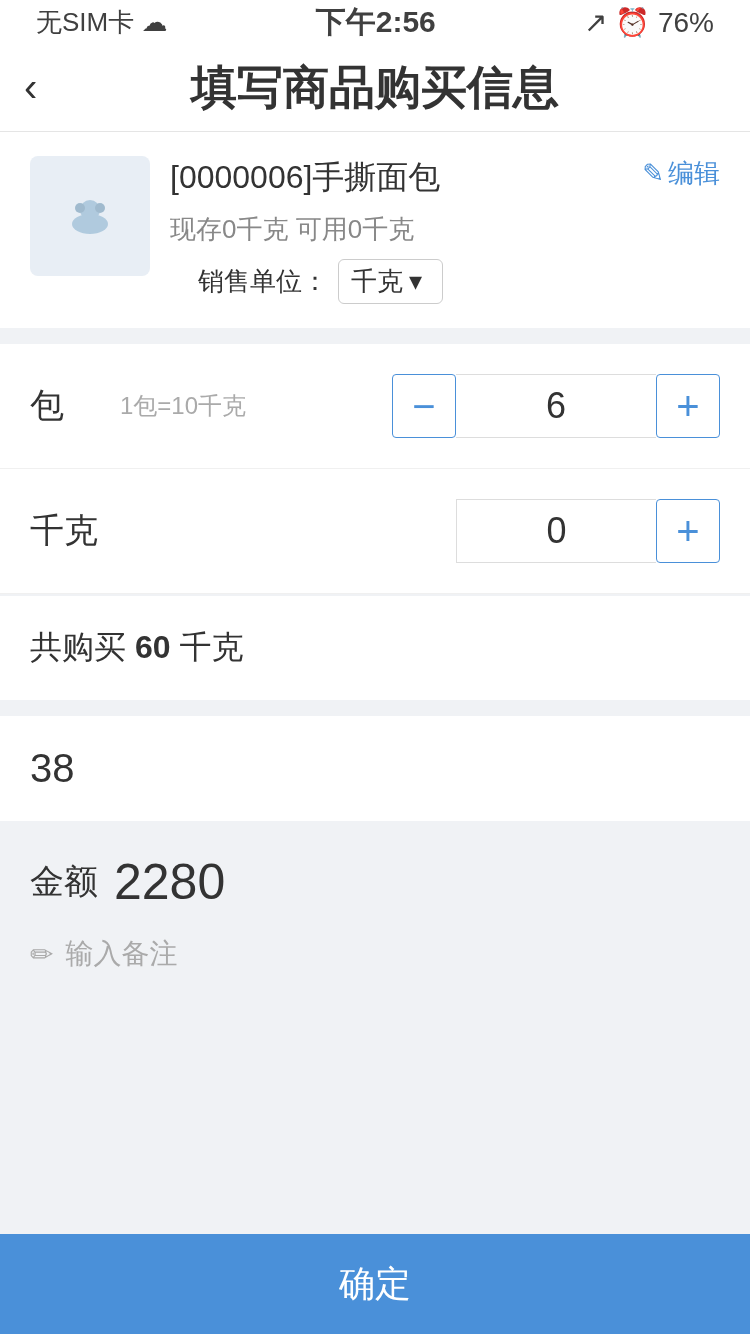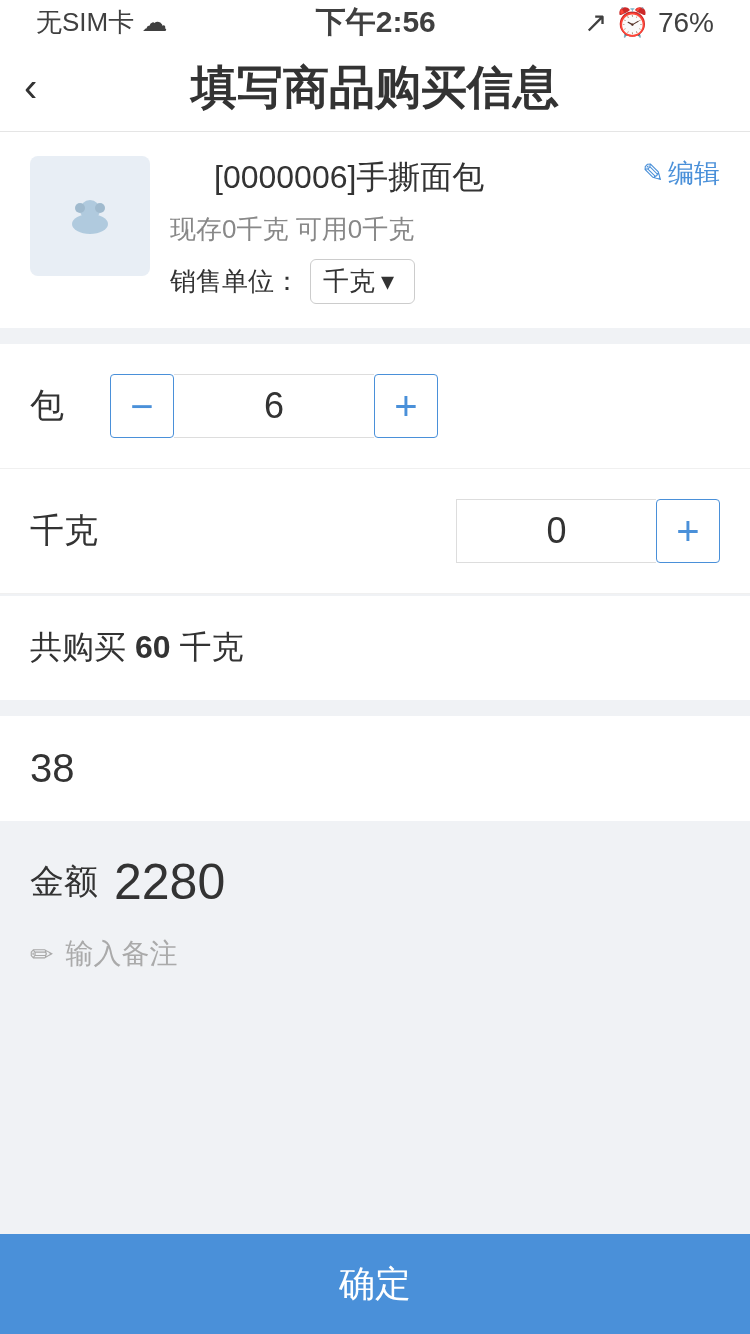--- a/index.html
+++ b/index.html
@@ -95,20 +95,21 @@
       font-size: 26px;
       color: #888;
       margin-bottom: 12px;
     }
     .product-unit-row {
       display: flex;
       align-items: center;
       gap: 10px;
       font-size: 26px;
       color: #333;
+      margin-left: 28px;
     }
     .unit-select {
       border: 1px solid #ccc;
       border-radius: 6px;
       padding: 4px 20px 4px 12px;
       font-size: 26px;
       color: #333;
       background: #fff;
       position: relative;
       display: inline-flex;
@@ -119,21 +120,20 @@
       color: #4a90d9;
       font-size: 26px;
       display: flex;
       align-items: center;
       gap: 4px;
     }
     .product-header {
       display: flex;
       justify-content: space-between;
       align-items: flex-start;
-      margin-left: 44px;
     }
 
     
     .quantity-section {
       background: #fff;
       margin-bottom: 2px;
     }
     .quantity-row {
       display: flex;
       align-items: center;
@@ -350,20 +350,21 @@
           <span>▾</span>
         </div>
       </div>
     </div>
   </div>
 
   <div class="quantity-section">
 
     <div class="quantity-row">
       <span class="quantity-label">包</span>
+      <span class="quantity-hint">1包=10千克</span>
       <div class="quantity-control">
         <button class="qty-btn">−</button>
         <input class="qty-input" type="text" value="6" style="">
         <button class="qty-btn">+</button>
       </div>
     </div>
 
     <div class="quantity-row">
       <span class="quantity-label">千克</span>
       <span class="quantity-hint"></span>

